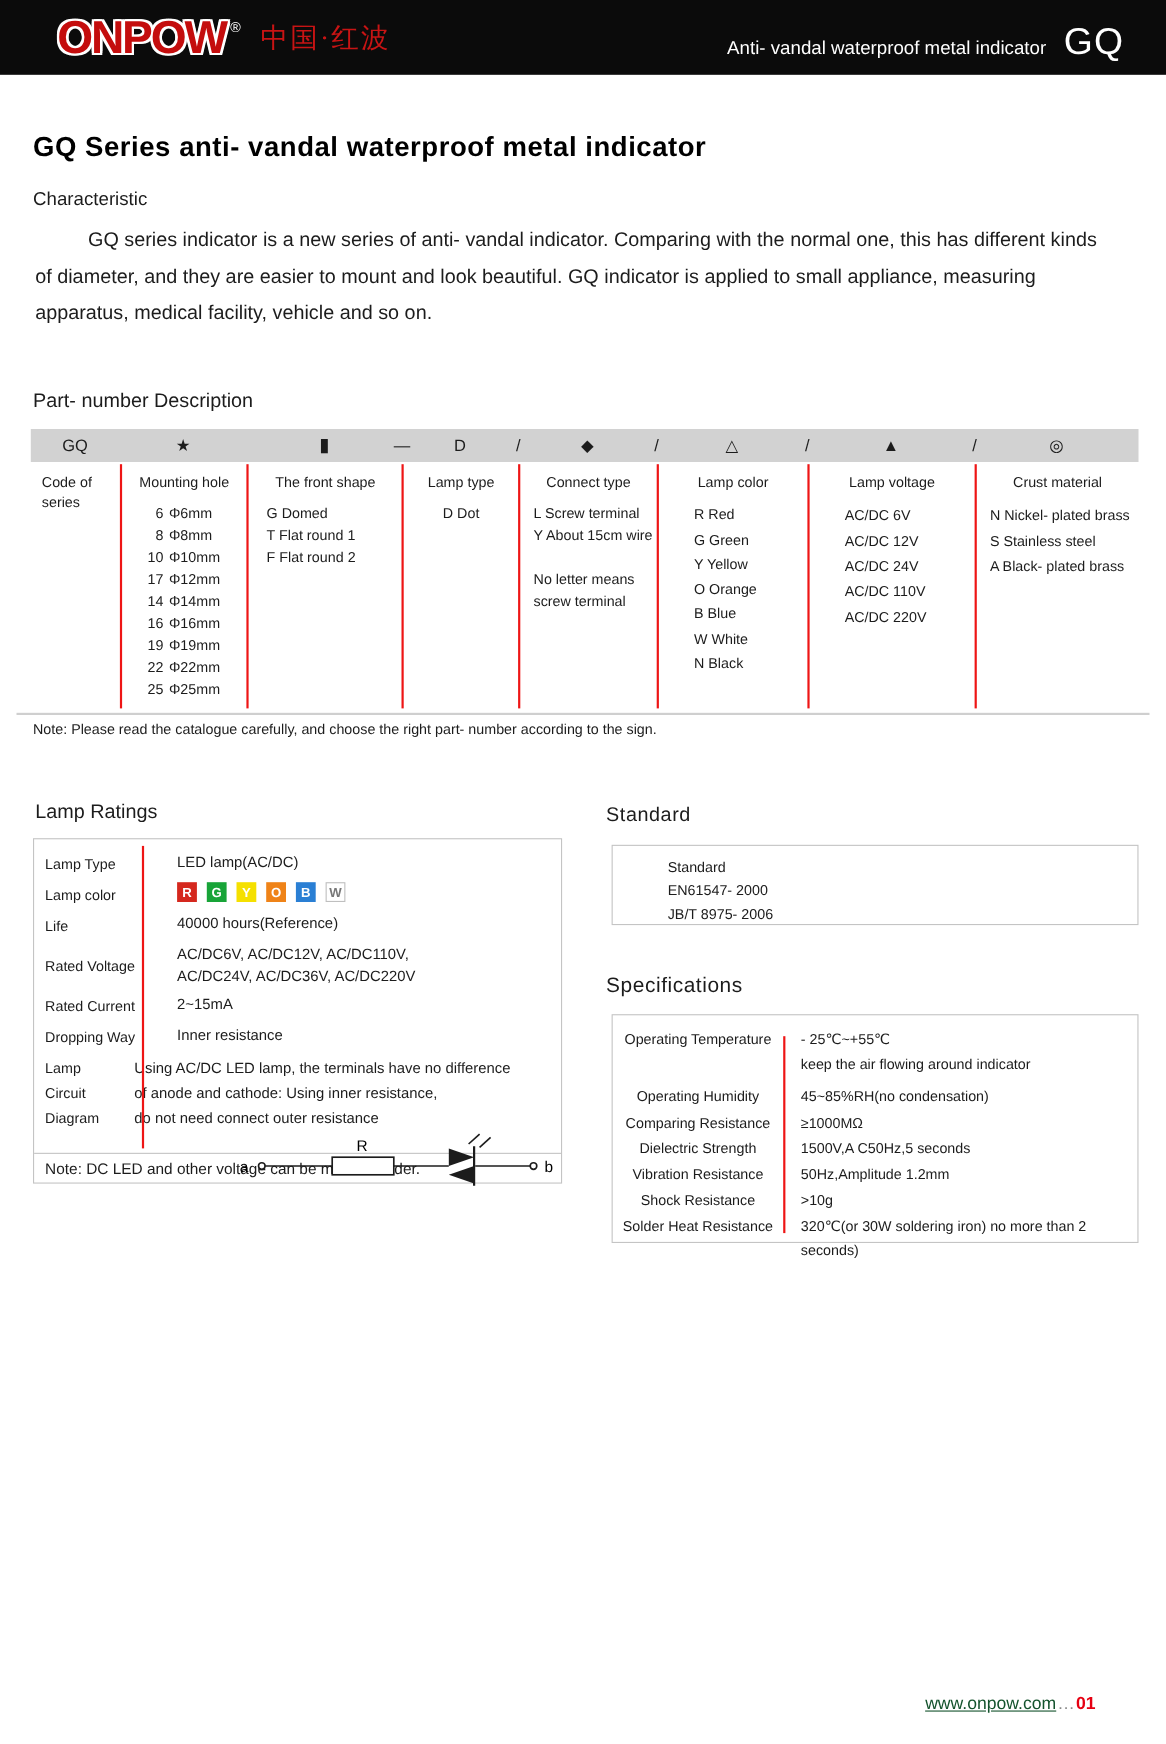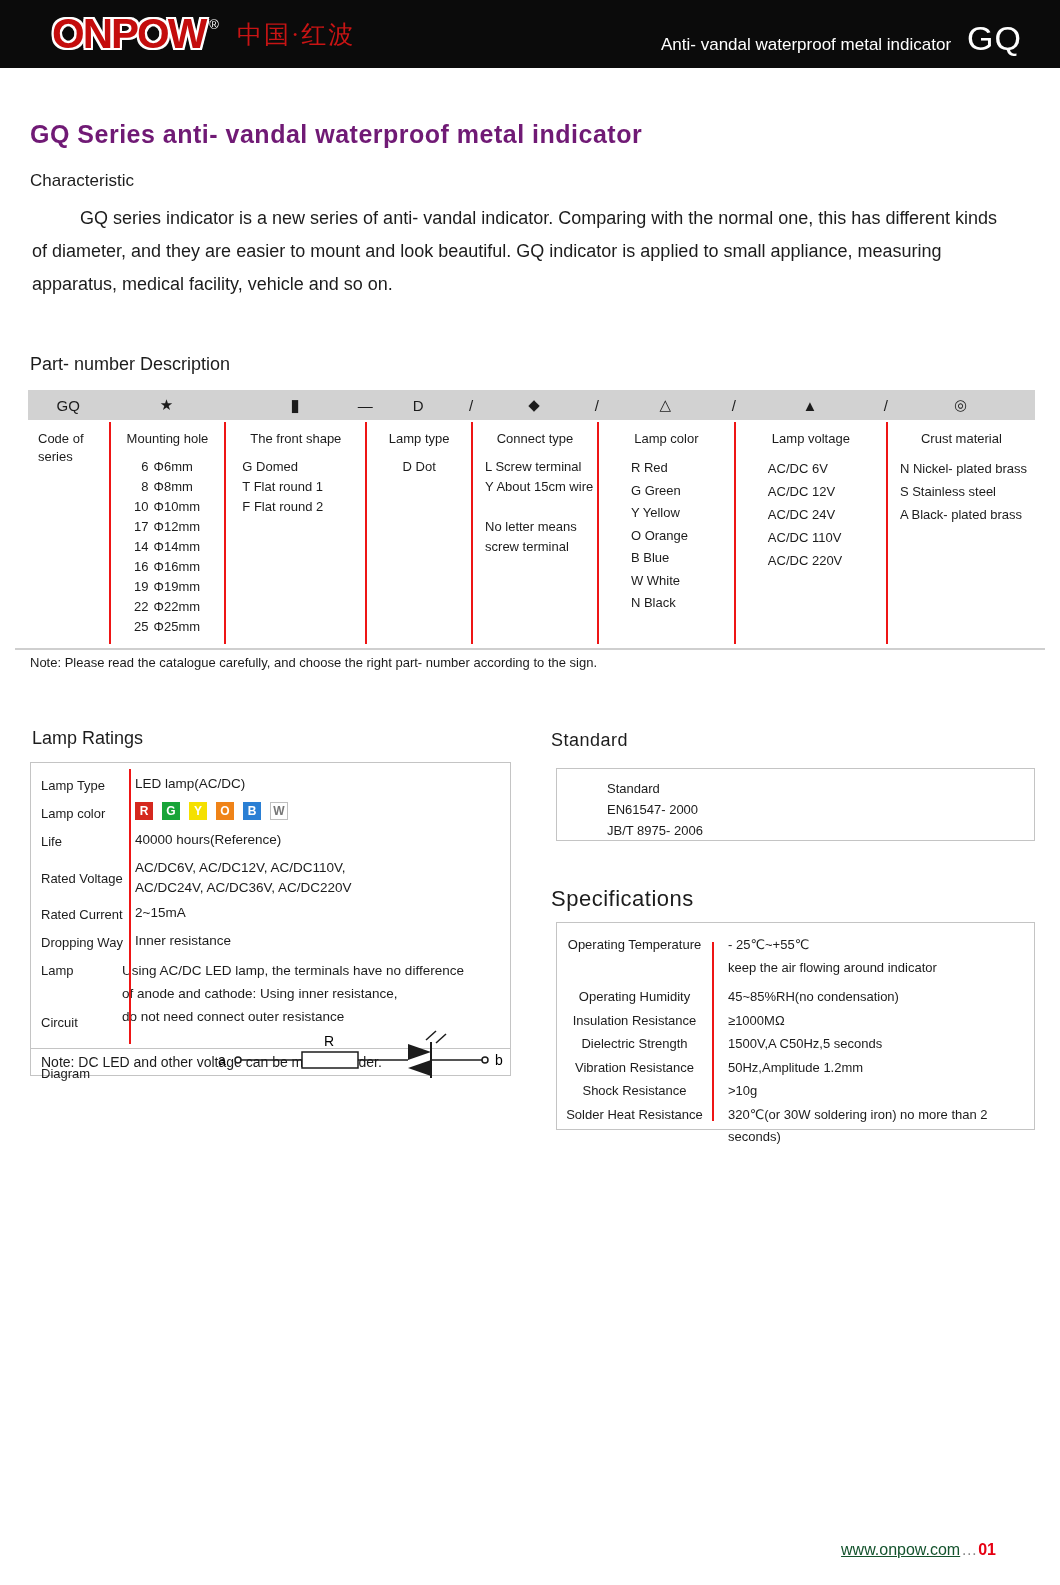--- a/index.html
+++ b/index.html
@@ -15,21 +15,21 @@
           text-shadow:-2px -2px 0 #fff, 2px -2px 0 #fff, -2px 2px 0 #fff, 2px 2px 0 #fff,
                       -2px 0 0 #fff, 2px 0 0 #fff, 0 -2px 0 #fff, 0 2px 0 #fff; }
   .reg { color:#fff; font-size:13px; margin:-20px 0 0 4px; }
   .logo-cn { font-family:"Liberation Serif","DejaVu Serif",serif; color:#c81414; font-size:25px;
              margin-left:18px; letter-spacing:2px; }
   .hdr-right { position:absolute; right:38px; bottom:10px; display:flex; align-items:baseline; }
   .hdr-sub { color:#fff; font-size:17px; }
   .hdr-gq { color:#fff; font-size:34px; margin-left:16px; letter-spacing:1px; }
 
   
-  .title { position:absolute; left:30px; top:120px; font-size:25px; font-weight:bold; color:#701a75; letter-spacing:0.5px; }
+  .title { position:absolute; left:30px; top:120px; font-size:25px; font-weight:bold; color:#000000; letter-spacing:0.5px; }
   .char-h { position:absolute; left:30px; top:171px; font-size:17px; }
   .char-p { position:absolute; left:32px; top:202px; width:978px; font-size:18px; line-height:33px; text-indent:48px; }
 
   
   .pn-h { position:absolute; left:30px; top:354px; font-size:18px; }
   .pn-bar { position:absolute; left:28px; top:390px; width:1007px; height:30px; background:#d2d2d2;
             display:flex; }
   .pn-bar .cell { display:flex; align-items:center; justify-content:center; font-size:15px; }
   .pn-bar .sym-rect { font-size:17px; }
   .pn-sep { position:absolute; top:0; height:30px; display:flex; align-items:center;
@@ -52,39 +52,39 @@
   .pn-note { position:absolute; left:30px; top:655px; font-size:13px; }
 
   
   .lr-h { position:absolute; left:32px; top:728px; font-size:18px; }
   .lr-box { position:absolute; left:30px; top:762px; width:481px; height:314px; border:1px solid #c4c4c4; }
   .lr-main { position:relative; height:285px; padding:11px 0 0 0; }
   .lr-redline { position:absolute; left:98px; top:6px; bottom:4px; width:2px; background:#ee1515; }
   .lr-row { display:flex; margin-bottom:5px; }
   .lr-label { width:98px; padding-left:10px; font-size:13px; display:flex; flex-direction:column; justify-content:center; }
   .lr-label div { line-height:23px; }
-  .lr-val { flex:1; padding-left:6px; font-size:13.5px; }
+  .lr-val { flex:1; padding-left:32px; font-size:13.5px; }
   .lr-val div { line-height:20px; }
-  .lr-row.multi .lr-label { justify-content:space-between; }
+  .lr-row.multi .lr-label { justify-content:flex-start; }
   .lr-row.multi .lr-val div { line-height:23px; }
   .chips { display:flex; align-items:center; }
   .chip { width:18px; height:18px; margin-right:9px; font-size:12px; font-weight:bold;
           display:flex; align-items:center; justify-content:center; }
   .lr-note { border-top:1px solid #c4c4c4; height:27px; display:flex; align-items:center;
              padding-left:10px; font-size:14px; }
   .circuit { margin:2px 0 0 88px; }
 
   
   .std-h { position:absolute; left:551px; top:730px; font-size:18px; letter-spacing:0.5px; }
   .std-box { position:absolute; left:556px; top:768px; width:479px; height:73px; border:1px solid #c4c4c4;
              padding:9px 0 0 50px; font-size:13px; }
   .std-box div { line-height:21px; }
 
   
-  .spec-h { position:absolute; left:551px; top:886px; font-size:22px; letter-spacing:0.5px; }
+  .spec-h { position:absolute; left:551px; top:886px; font-size:19px; letter-spacing:0.5px; }
   .spec-box { position:absolute; left:556px; top:922px; width:479px; height:208px; border:1px solid #c4c4c4;
               padding-top:11px; }
   .spec-redline { position:absolute; left:155px; top:8px; bottom:8px; width:2px; background:#ee1515; }
   .spec-box { position:absolute; }
   .spec-inner { position:relative; height:100%; }
   .spec-row { display:flex; align-items:flex-start; margin-bottom:1px; }
   .spec-row.gap { margin-bottom:7px; }
   .spec-label { width:155px; text-align:center; font-size:13px; line-height:22.5px; }
   .spec-val { flex:1; padding-left:16px; font-size:13px; line-height:22.5px; }
 
@@ -344,21 +344,21 @@
             <div>keep the air flowing around indicator</div>
           </div>
         </div>
         <div class="spec-row">
           <div class="spec-label">Operating Humidity</div>
           <div class="spec-val">
             <div>45~85%RH(no condensation)</div>
           </div>
         </div>
         <div class="spec-row">
-          <div class="spec-label">Insulation Resistance</div>
+          <div class="spec-label">Comparing Resistance</div>
           <div class="spec-val">
             <div>≥1000MΩ</div>
           </div>
         </div>
         <div class="spec-row">
           <div class="spec-label">Dielectric Strength</div>
           <div class="spec-val">
             <div>1500V,A C50Hz,5 seconds</div>
           </div>
         </div>

